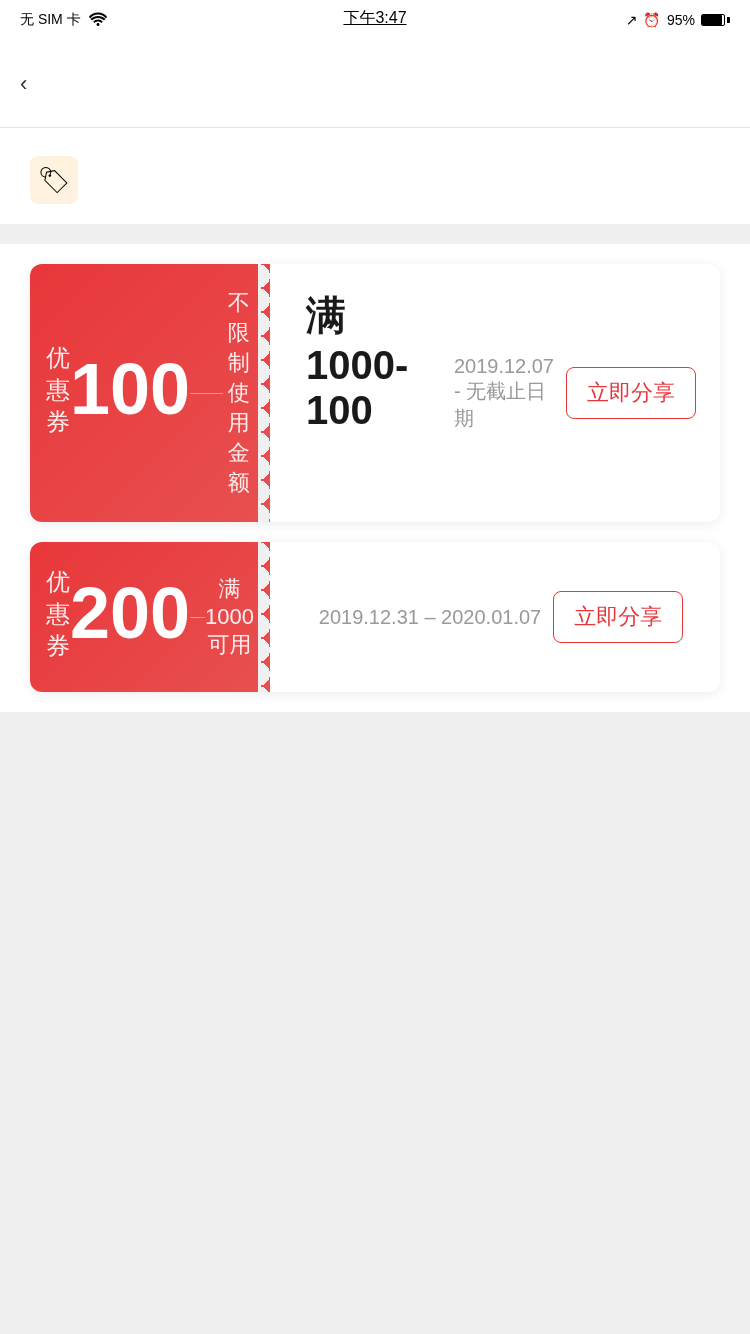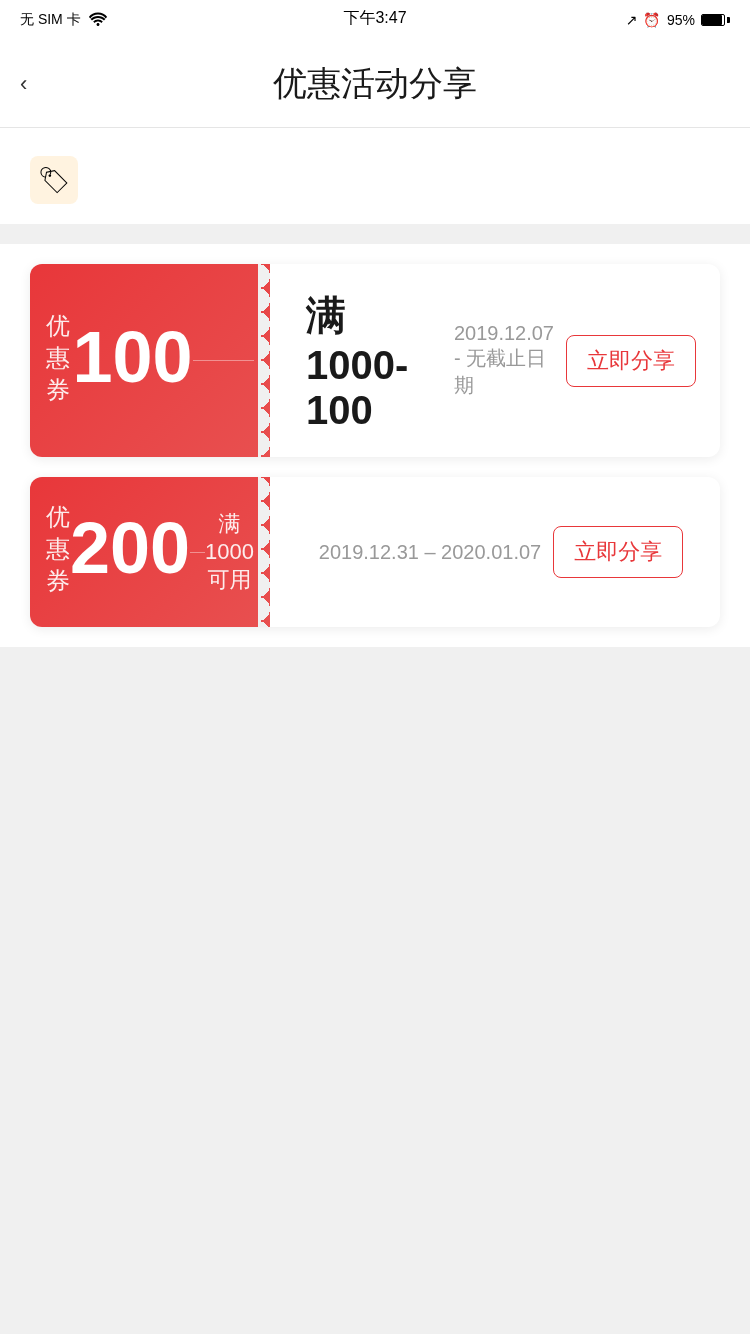--- a/index.html
+++ b/index.html
@@ -29,20 +29,21 @@
       font-size: 14px;
       font-weight: 500;
     }
     .status-center {
       font-size: 16px;
       font-weight: 500;
       position: absolute;
       left: 50%;
       transform: translateX(-50%);
       top: 8px;
+      text-decoration: underline;
     }
     .status-right {
       display: flex;
       align-items: center;
       gap: 6px;
       font-size: 14px;
     }
     .battery {
       display: inline-flex;
       align-items: center;
@@ -273,38 +274,38 @@
       <div class="battery-body">
           <div class="battery-fill"></div>
         </div>
       <div class="battery-tip"></div>
     </div>
   </div>
 </div>
 
 <div class="nav-bar">
   <span class="nav-back">‹</span>
-  <span class="nav-title">优惠活动分享</span>
 </div>
 
 <div class="section-header">
   <div class="section-icon">🏷</div>
   <div class="section-text">
   </div>
 </div>
 
 <div class="divider"></div>
 
 <div class="coupon-list">
 
   <div class="coupon-card">
     <div class="coupon-left">
       <div class="coupon-label">优惠券</div>
       <div class="coupon-amount">100</div>
       <div class="coupon-divider-line"></div>
+      <div class="coupon-condition">不限制使用金额</div>
     </div>
     <div class="coupon-right">
       <div class="coupon-title">满1000-100</div>
       <div class="coupon-bottom">
         <div class="coupon-date">2019.12.07 - 无截止日期</div>
         <button class="share-btn">立即分享</button>
       </div>
     </div>
   </div>
 

